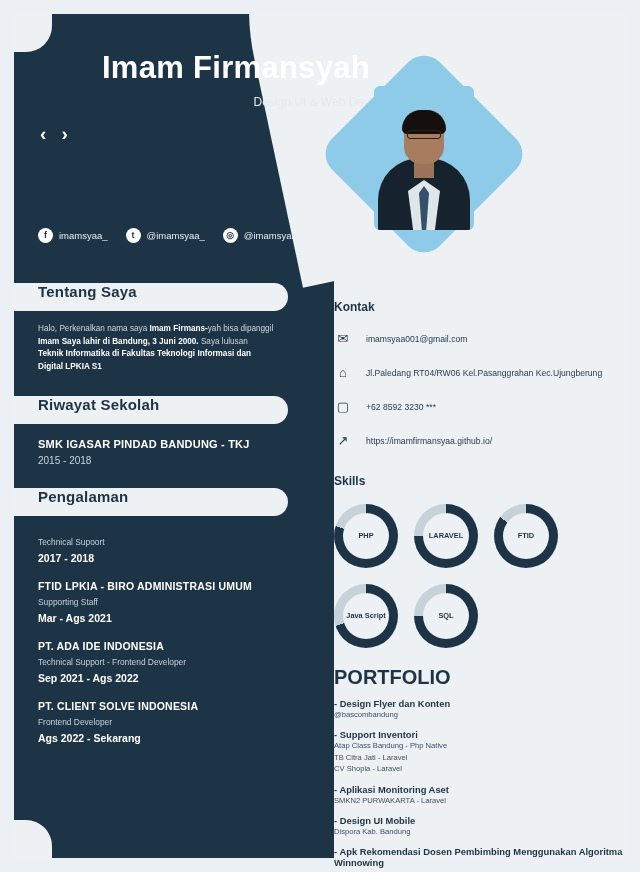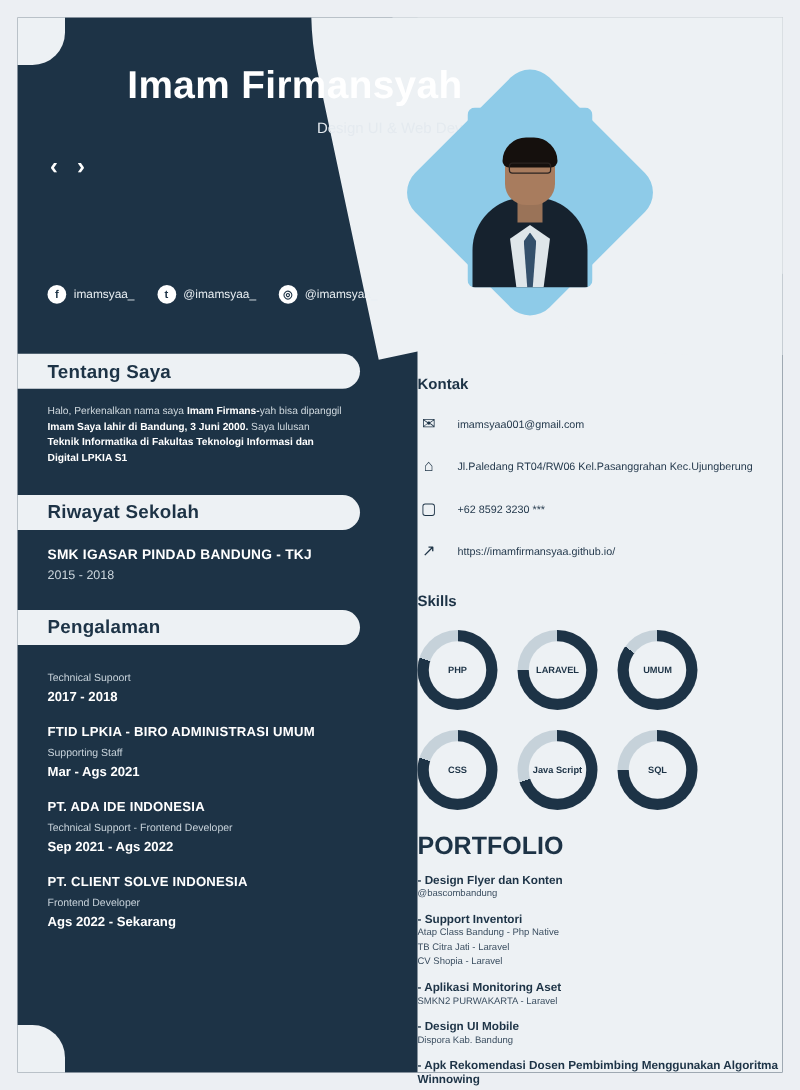--- a/index.html
+++ b/index.html
@@ -188,21 +188,21 @@
     left: 14px; top: 0;
     width: 306px;
     z-index: 6;
   }
   .pill {
     position: relative;
     height: 28px;
     background: #edf1f4;
     border-radius: 0 14px 14px 0;
     display: flex;
-    align-items: center;
+    align-items: flex-start;
     padding-left: 24px;
     margin-right: 32px;
   }
   .pill-tx {
     color: #1d3346;
     font-size: 15px;
     font-weight: bold;
     letter-spacing: .2px;
   }
   .para {
@@ -401,24 +401,21 @@
     <div style="height:24px"></div>
     <div class="r-head">Skills</div>
     <div class="skills-grid">
       <div class="ring" id="sk0" style="background: conic-gradient(rgb(29, 51, 70) 0deg, rgb(29, 51, 70) 288deg, rgb(198, 210, 218) 288deg, rgb(198, 210, 218) 360deg);">
         <div class="ring-in">PHP</div>
       </div>
       <div class="ring" id="sk1" style="background: conic-gradient(rgb(29, 51, 70) 0deg, rgb(29, 51, 70) 270deg, rgb(198, 210, 218) 270deg, rgb(198, 210, 218) 360deg);">
         <div class="ring-in">LARAVEL</div>
       </div>
       <div class="ring" id="sk2" style="background: conic-gradient(rgb(29, 51, 70) 0deg, rgb(29, 51, 70) 306deg, rgb(198, 210, 218) 306deg, rgb(198, 210, 218) 360deg);">
-        <div class="ring-in">UMUM</div>
-      </div>
-      <div class="ring" id="sk3" style="background: conic-gradient(rgb(29, 51, 70) 0deg, rgb(29, 51, 70) 288deg, rgb(198, 210, 218) 288deg, rgb(198, 210, 218) 360deg);">
-        <div class="ring-in">CSS</div>
+        <div class="ring-in">FTID</div>
       </div>
       <div class="ring" id="sk4" style="background: conic-gradient(rgb(29, 51, 70) 0deg, rgb(29, 51, 70) 252deg, rgb(198, 210, 218) 252deg, rgb(198, 210, 218) 360deg);">
         <div class="ring-in">Java Script</div>
       </div>
       <div class="ring" id="sk5" style="background: conic-gradient(rgb(29, 51, 70) 0deg, rgb(29, 51, 70) 270deg, rgb(198, 210, 218) 270deg, rgb(198, 210, 218) 360deg);">
         <div class="ring-in">SQL</div>
       </div>
     </div>
 
     <div class="pf-h">PORTFOLIO</div>

